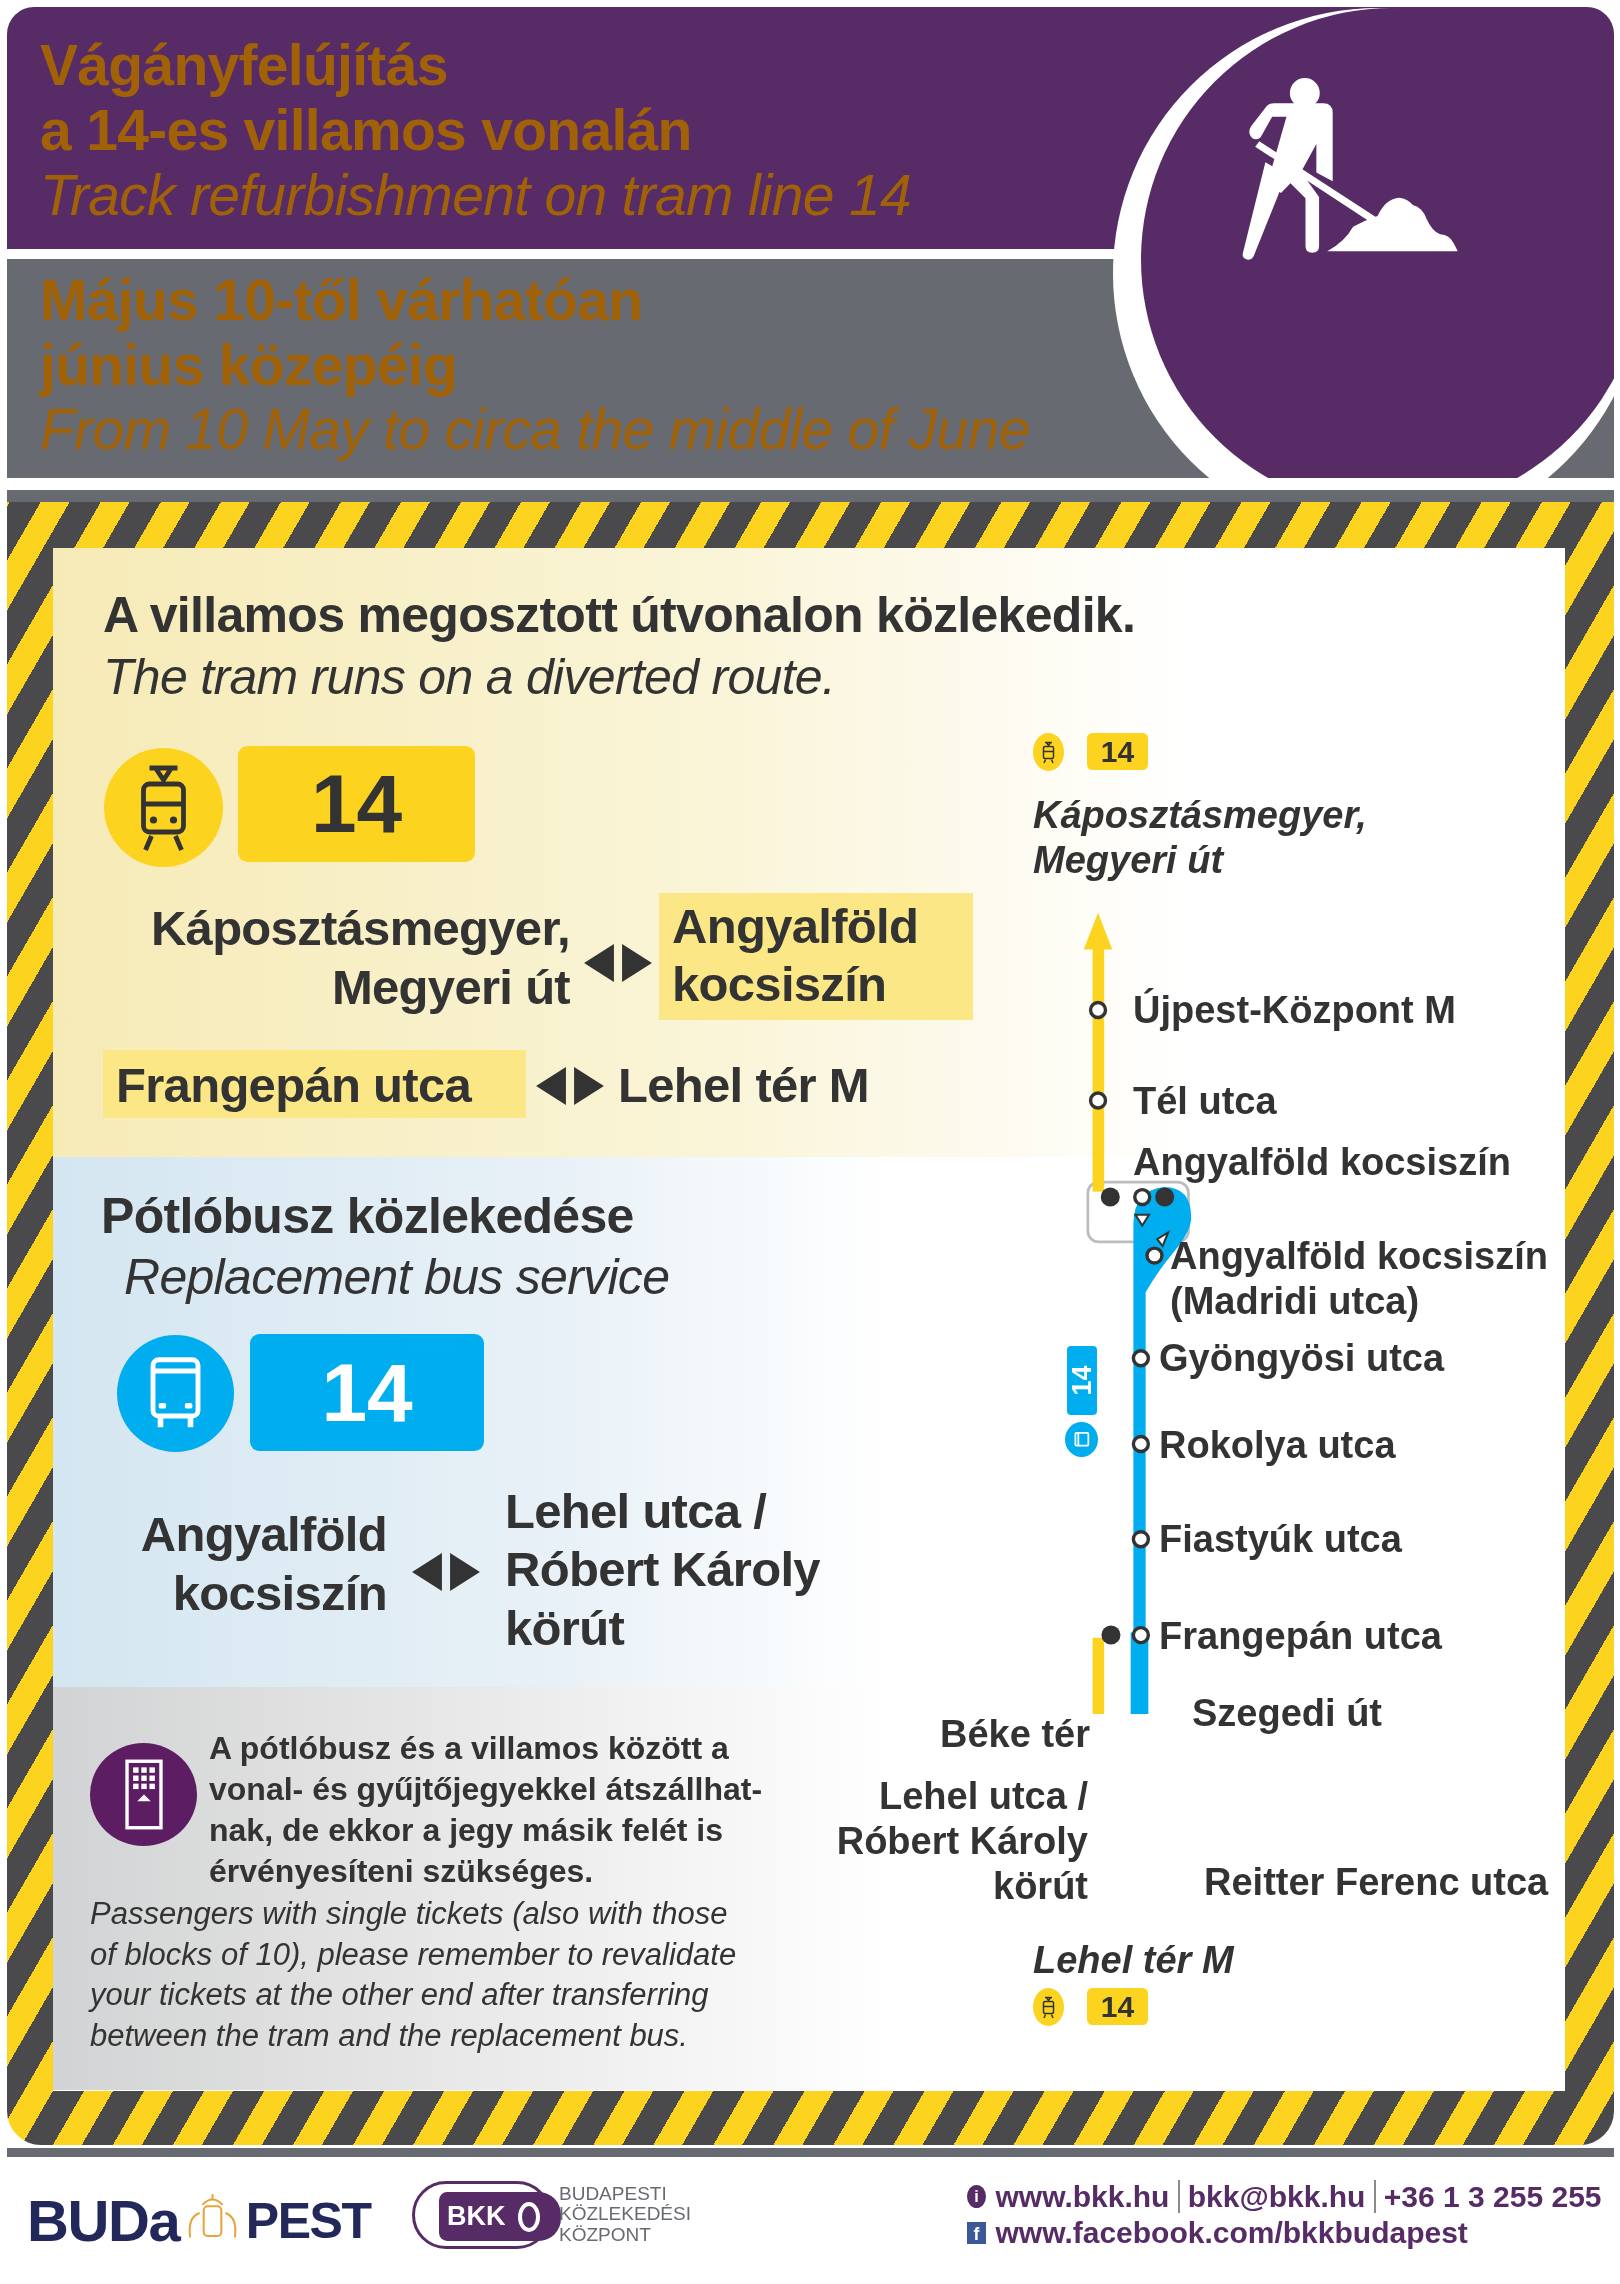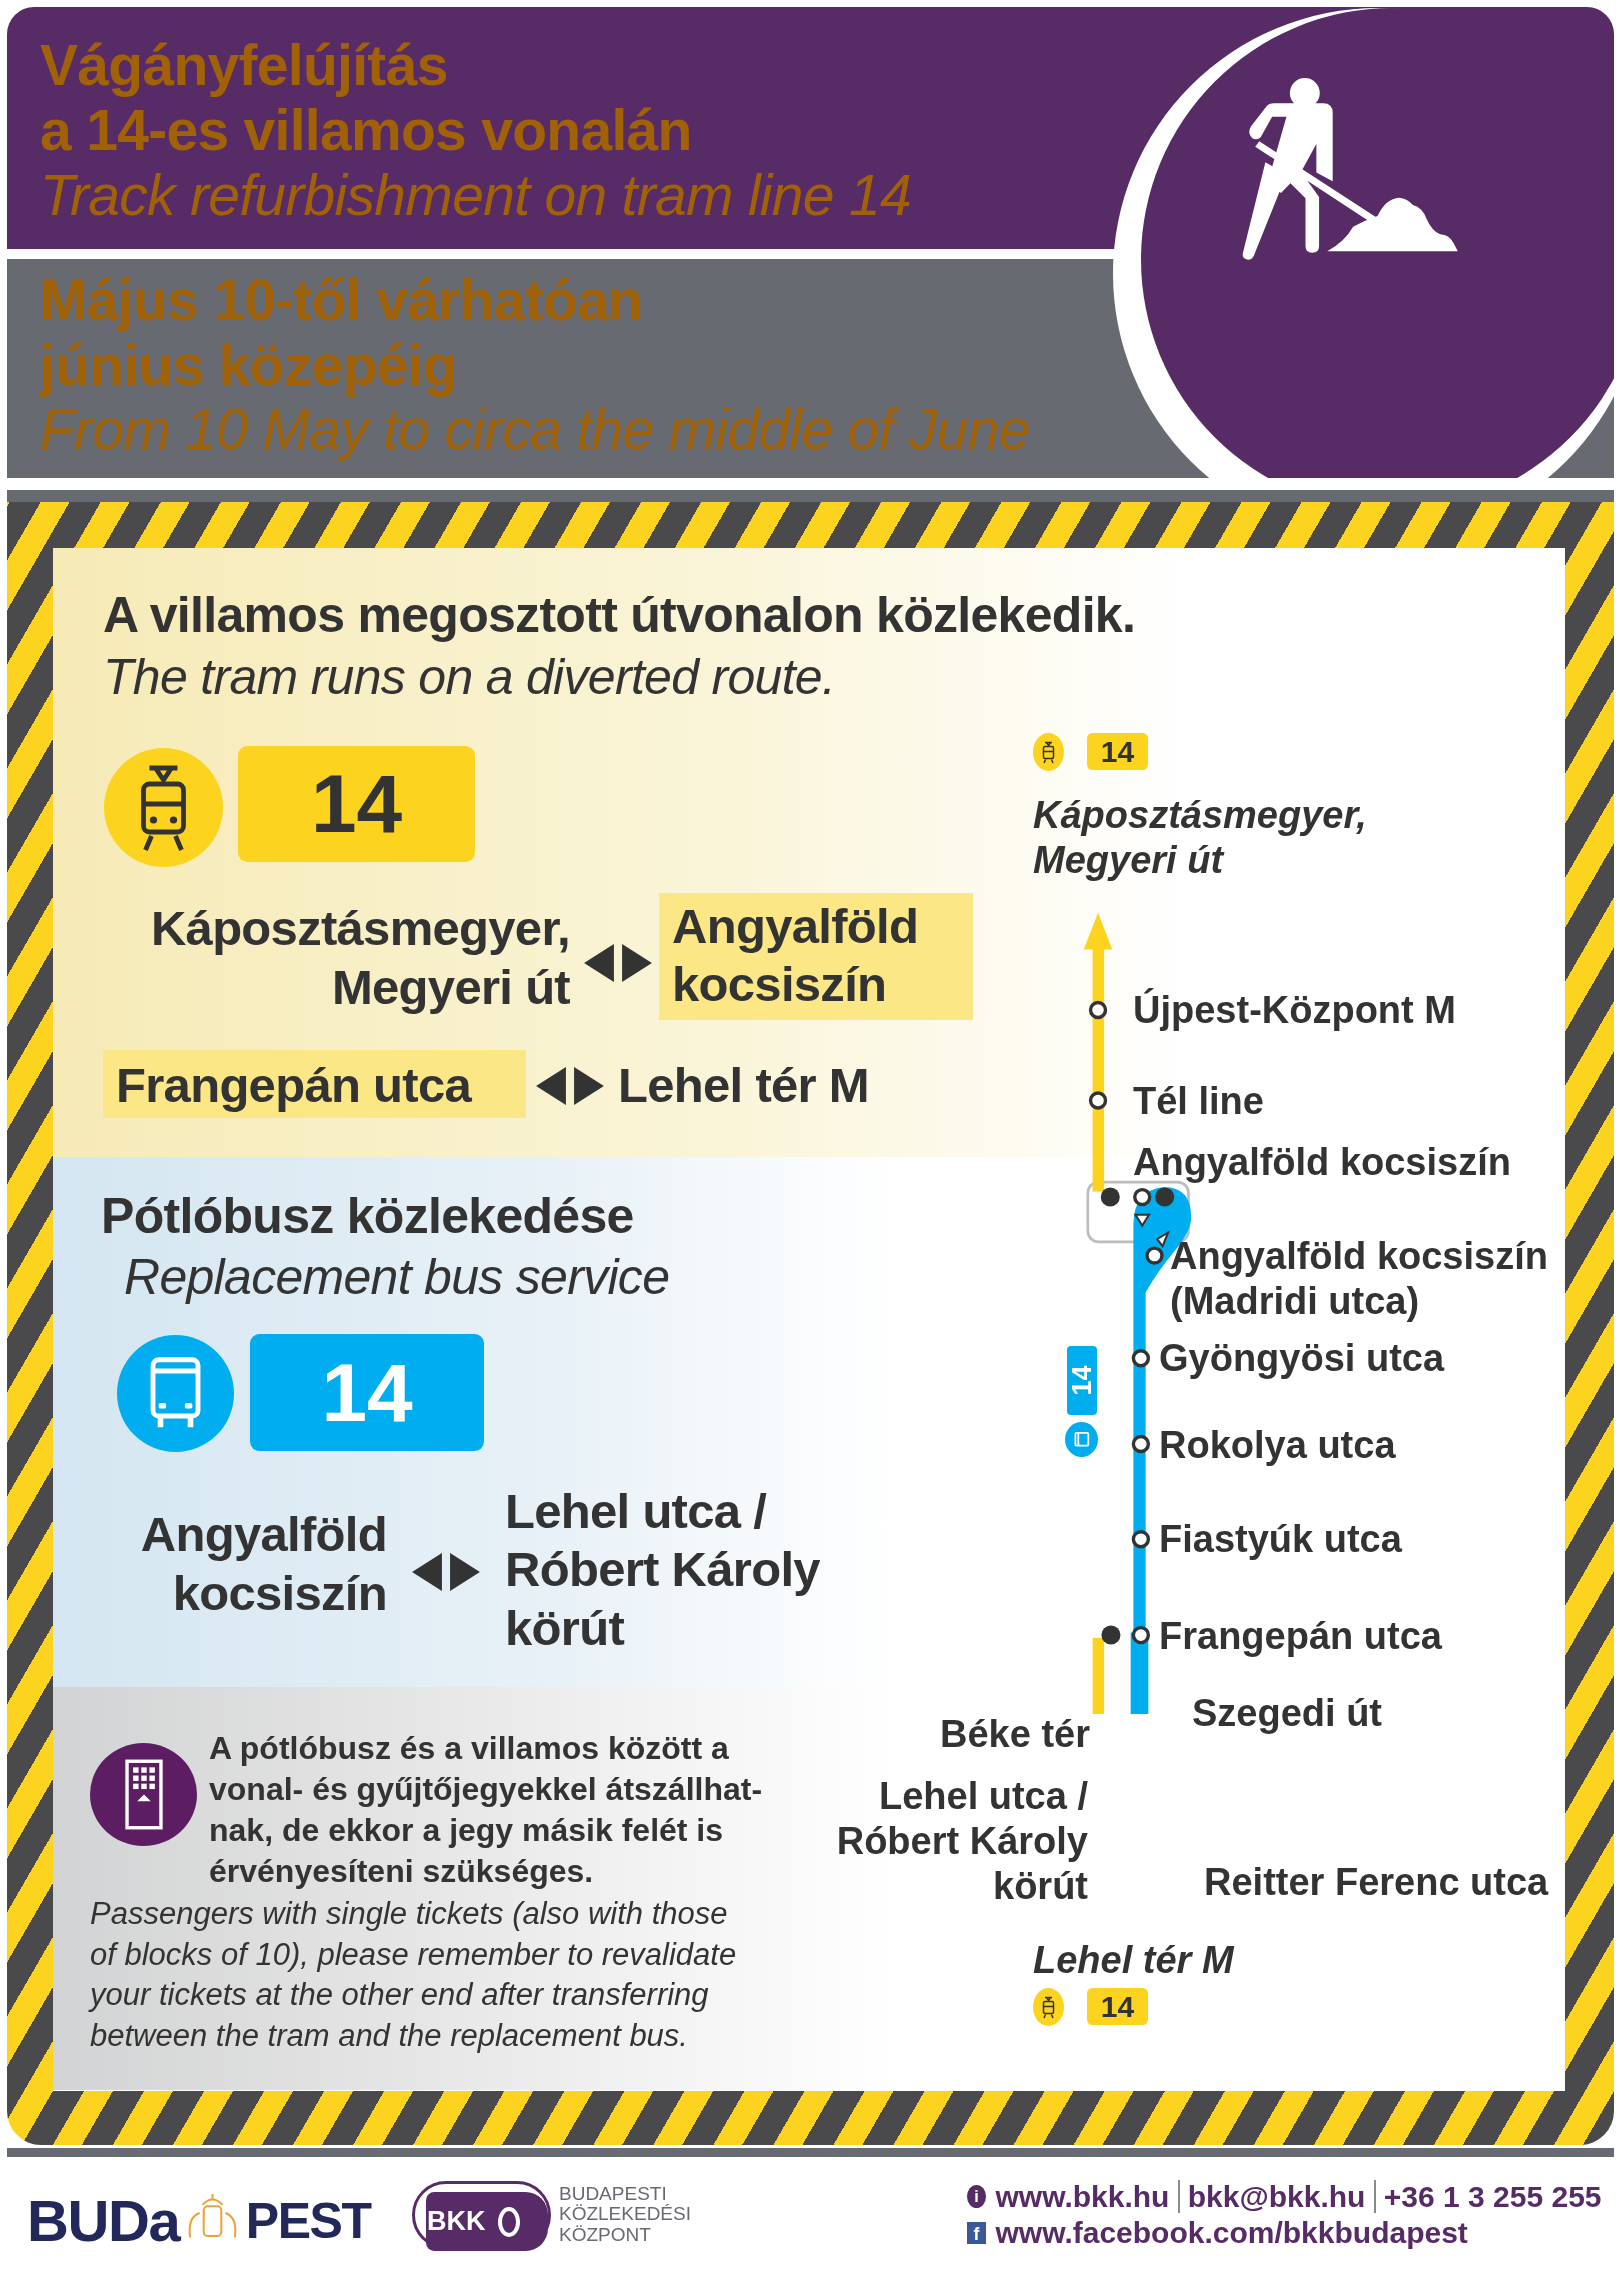--- a/index.html
+++ b/index.html
@@ -277,21 +277,21 @@
 <div class="abs mode-circle" style="left:1065px; top:1422px; width:33px; height:35px; background:#00aeef;">
   <svg width="17.7" height="17.7" viewBox="0 0 30 30">
     <g fill="none" stroke="#fff" stroke-width="3">
         <rect x="4" y="3" width="22" height="22" rx="2"></rect>
         <line x1="9" y1="3" x2="9" y2="25"></line>
       </g>
   </svg>
 </div>
 
 <div class="abs stop-label" style="left:1133px; top:991px;">Újpest-Központ M</div>
-<div class="abs stop-label" style="left:1133px; top:1082px;">Tél line</div>
+<div class="abs stop-label" style="left:1133px; top:1082px;">Tél utca</div>
 <div class="abs stop-label bold" style="left:1133px; top:1143px;">Angyalföld kocsiszín</div>
 <div class="abs stop-label" style="left:1170px; top:1237px;">Angyalföld kocsiszín</div>
 <div class="abs stop-label" style="left:1170px; top:1282px;">(Madridi utca)</div>
 <div class="abs stop-label" style="left:1159px; top:1339px;text-align:right;">Gyöngyösi utca</div>
 <div class="abs stop-label" style="left:1159px; top:1426px;">Rokolya utca</div>
 <div class="abs stop-label" style="left:1159px; top:1520px;">Fiastyúk utca</div>
 <div class="abs stop-label bold" style="left:1159px; top:1617px;">Frangepán utca</div>
 <div class="abs stop-label" style="left:940px; top:1715px; width:150px; text-align:right;">Béke tér</div>
 <div class="abs stop-label" style="left:1192px; top:1694px;">Szegedi út</div>
 <div class="abs stop-label bold" style="left:816px; top:1777px; width:272px; text-align:right;">Lehel utca /</div>
@@ -321,21 +321,21 @@
       <path d="M30 22 Q45 6 60 22"></path>
       <rect x="32" y="24" width="26" height="44" rx="6"></rect>
       <path d="M12 70 Q8 40 26 34 M78 70 Q82 40 64 34"></path>
       <line x1="45" y1="6" x2="45" y2="14"></line>
     </g>
   </svg>
   <span style="font-weight:bold; font-size:50px; color:#23285a; letter-spacing:-1.4px;">PEST</span>
 </div>
 
 <div class="abs" style="left:412px; top:2181px; width:139px; height:68px; border:3.4px solid #572c66; border-radius:34px 34px 34px 34px; background:#ffffff;"></div>
-<div class="abs" style="left:426px; top:2192px; width:122px; height:59px; background:#572c66; border-radius:8.2px 22.5px 22.5px 8.2px; display:flex; align-items:center; padding-left:1px;">
+<div class="abs" style="left:439px; top:2192px; width:122px; height:49px; background:#572c66; border-radius:8.2px 22.5px 22.5px 8.2px; display:flex; align-items:center; padding-left:8px;">
   <span style="color:#fff; font-weight:bold; font-size:27px;">BKK</span>
   <span style="display:inline-block; width:22px; height:30px; border:4.1px solid #fff; border-radius:50%; margin-left:12.2px;"></span>
 </div>
 <div class="abs" style="left:559px; top:2184px; color:#676a71; font-size:19px; line-height:20.4px;">
   <div>BUDAPESTI</div>
   <div>KÖZLEKEDÉSI</div>
   <div>KÖZPONT</div>
 </div>
 
 <div class="abs footer-link" style="left:967px; top:2180px; display:flex; align-items:center;">

